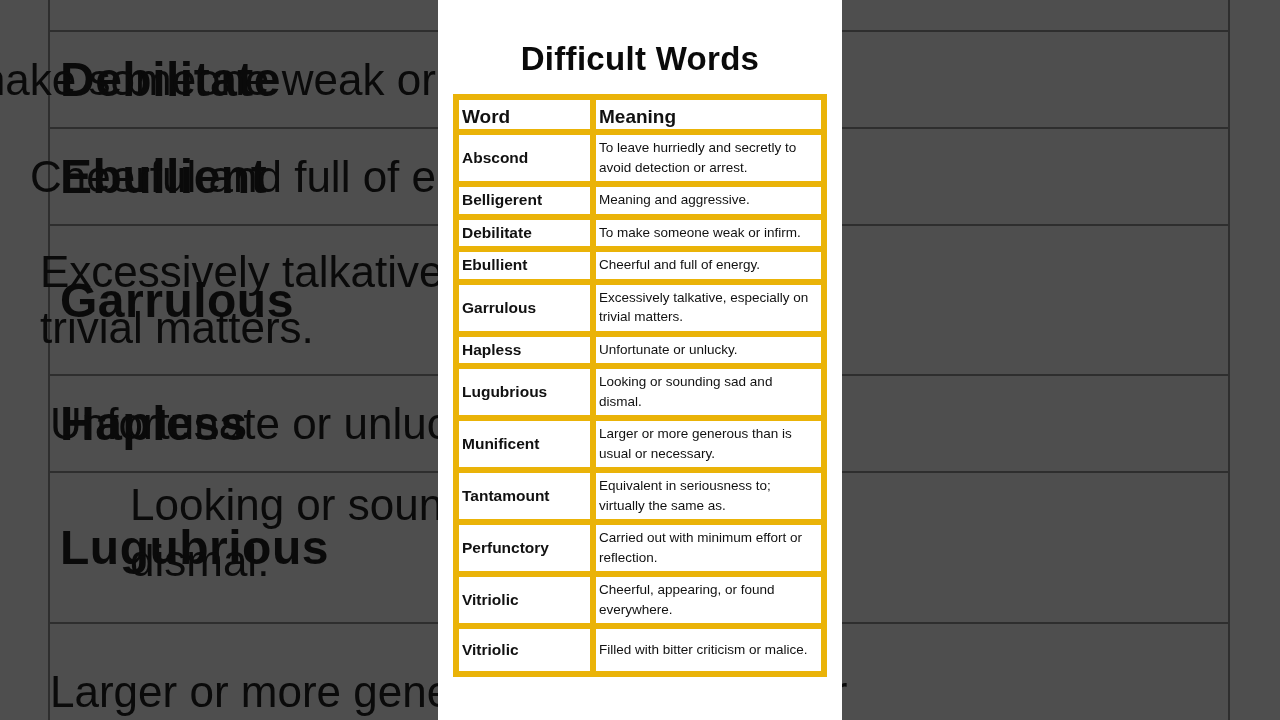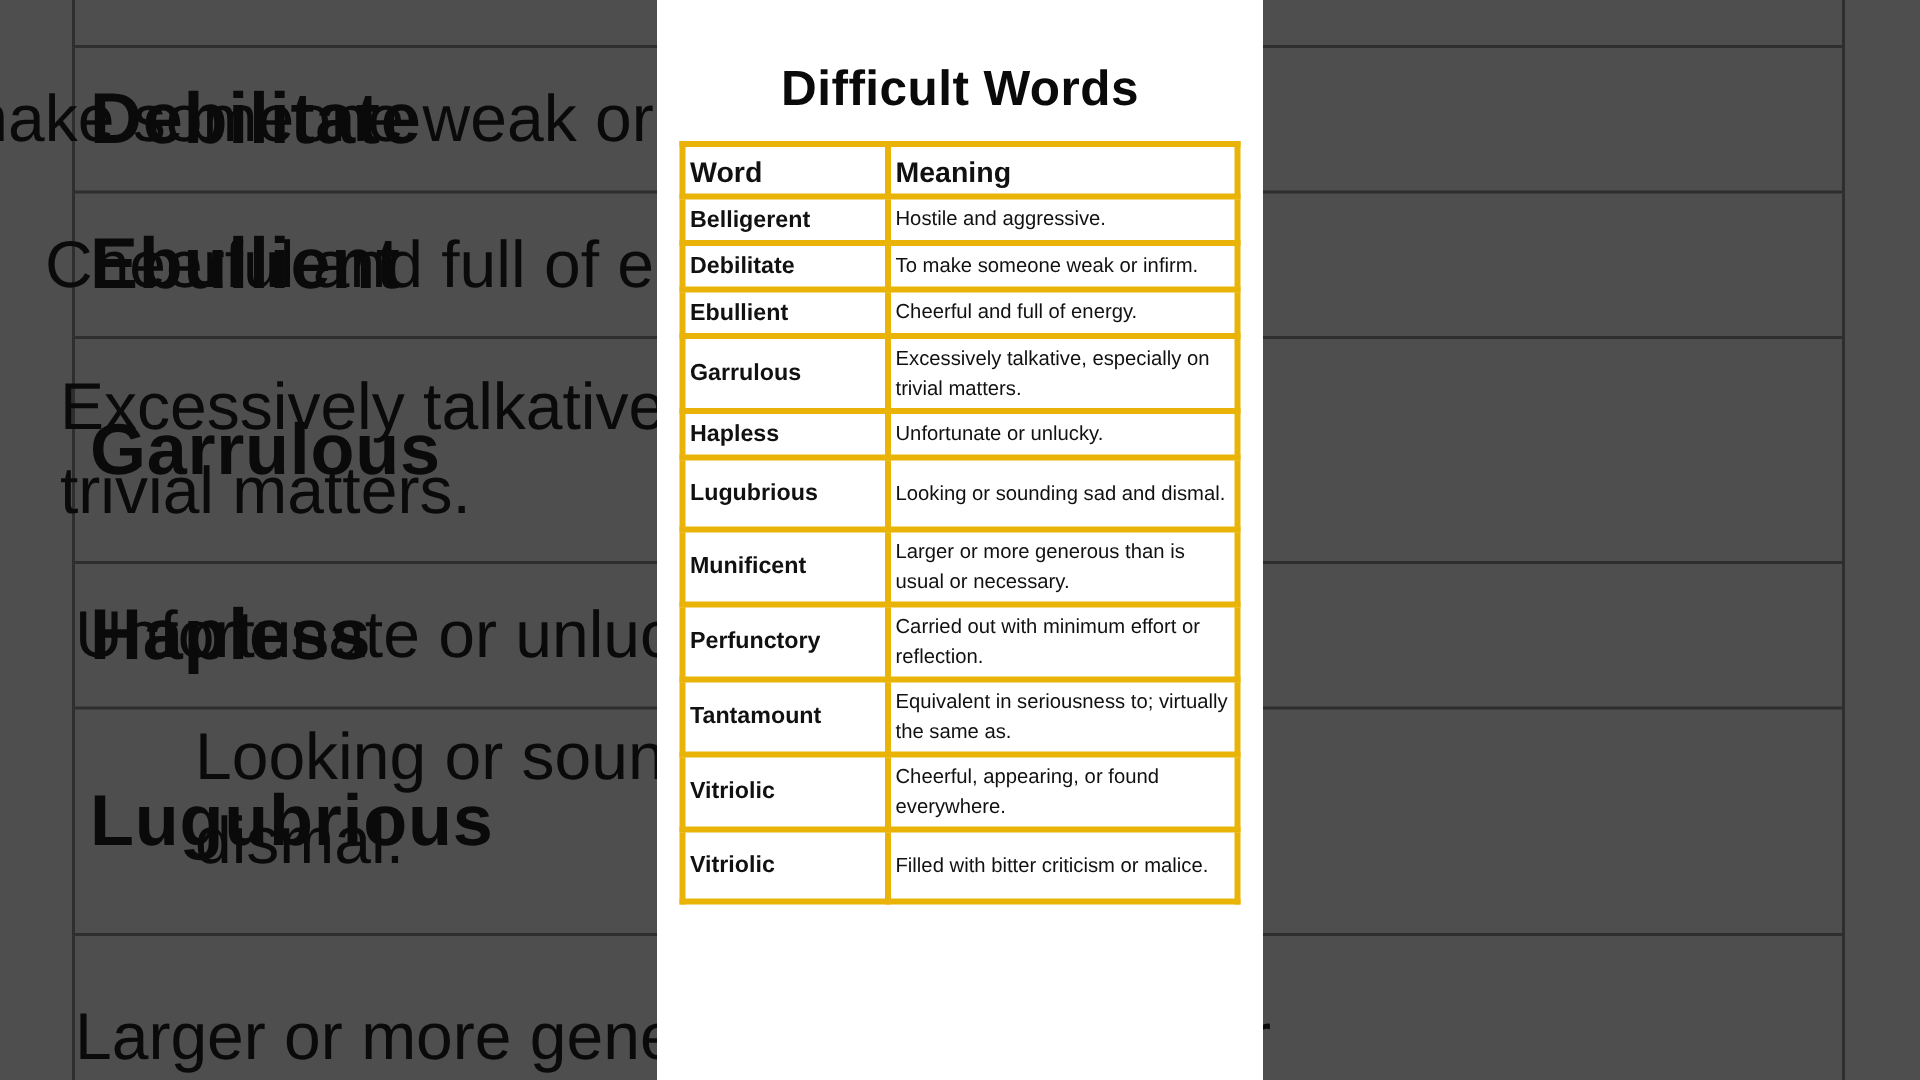--- a/index.html
+++ b/index.html
@@ -54,21 +54,21 @@
       letter-spacing: 0.3px;
     }
     .words-table {
       position: absolute;
       left: 15px; top: 94px;
       width: 374px;
       border-collapse: collapse;
       color: #111111;
     }
     .words-table th, .words-table td {
-      border: 4px solid #eab308;
+      border: 6px solid #eab308;
       text-align: left;
       vertical-align: middle;
     }
     .words-table th {
       height: 35px;
       font-size: 19px;
       font-weight: bold;
       padding: 4px 3px 0 3px;
     }
     .words-table td.word {
@@ -133,23 +133,27 @@
   <h1 class="title">Difficult Words</h1>
 
   <table class="words-table">
     <thead>
       <tr>
         <th>Word</th>
         <th>Meaning</th>
       </tr>
     </thead>
     <tbody>
+      <tr class="double">
+        <td class="word">Abscond</td>
+        <td class="meaning">To leave hurriedly and secretly to avoid detection or arrest.</td>
+      </tr>
       <tr class="single">
         <td class="word">Belligerent</td>
-        <td class="meaning">Hostile and aggressive.</td>
+        <td class="meaning">Meaning and aggressive.</td>
       </tr>
       <tr class="single">
         <td class="word">Debilitate</td>
         <td class="meaning">To make someone weak or infirm.</td>
       </tr>
       <tr class="single">
         <td class="word">Ebullient</td>
         <td class="meaning">Cheerful and full of energy.</td>
       </tr>
       <tr class="double">
@@ -162,26 +166,26 @@
       </tr>
       <tr class="double">
         <td class="word">Lugubrious</td>
         <td class="meaning">Looking or sounding sad and dismal.</td>
       </tr>
       <tr class="double">
         <td class="word">Munificent</td>
         <td class="meaning">Larger or more generous than is usual or necessary.</td>
       </tr>
       <tr class="double">
+        <td class="word">Tantamount</td>
+        <td class="meaning">Equivalent in seriousness to; virtually the same as.</td>
+      </tr>
+      <tr class="double">
         <td class="word">Perfunctory</td>
         <td class="meaning">Carried out with minimum effort or reflection.</td>
-      </tr>
-      <tr class="double">
-        <td class="word">Tantamount</td>
-        <td class="meaning">Equivalent in seriousness to; virtually the same as.</td>
       </tr>
       <tr class="double">
         <td class="word">Vitriolic</td>
         <td class="meaning">Cheerful, appearing, or found everywhere.</td>
       </tr>
       <tr class="double">
         <td class="word">Vitriolic</td>
         <td class="meaning">Filled with bitter criticism or malice.</td>
       </tr>
     </tbody>

